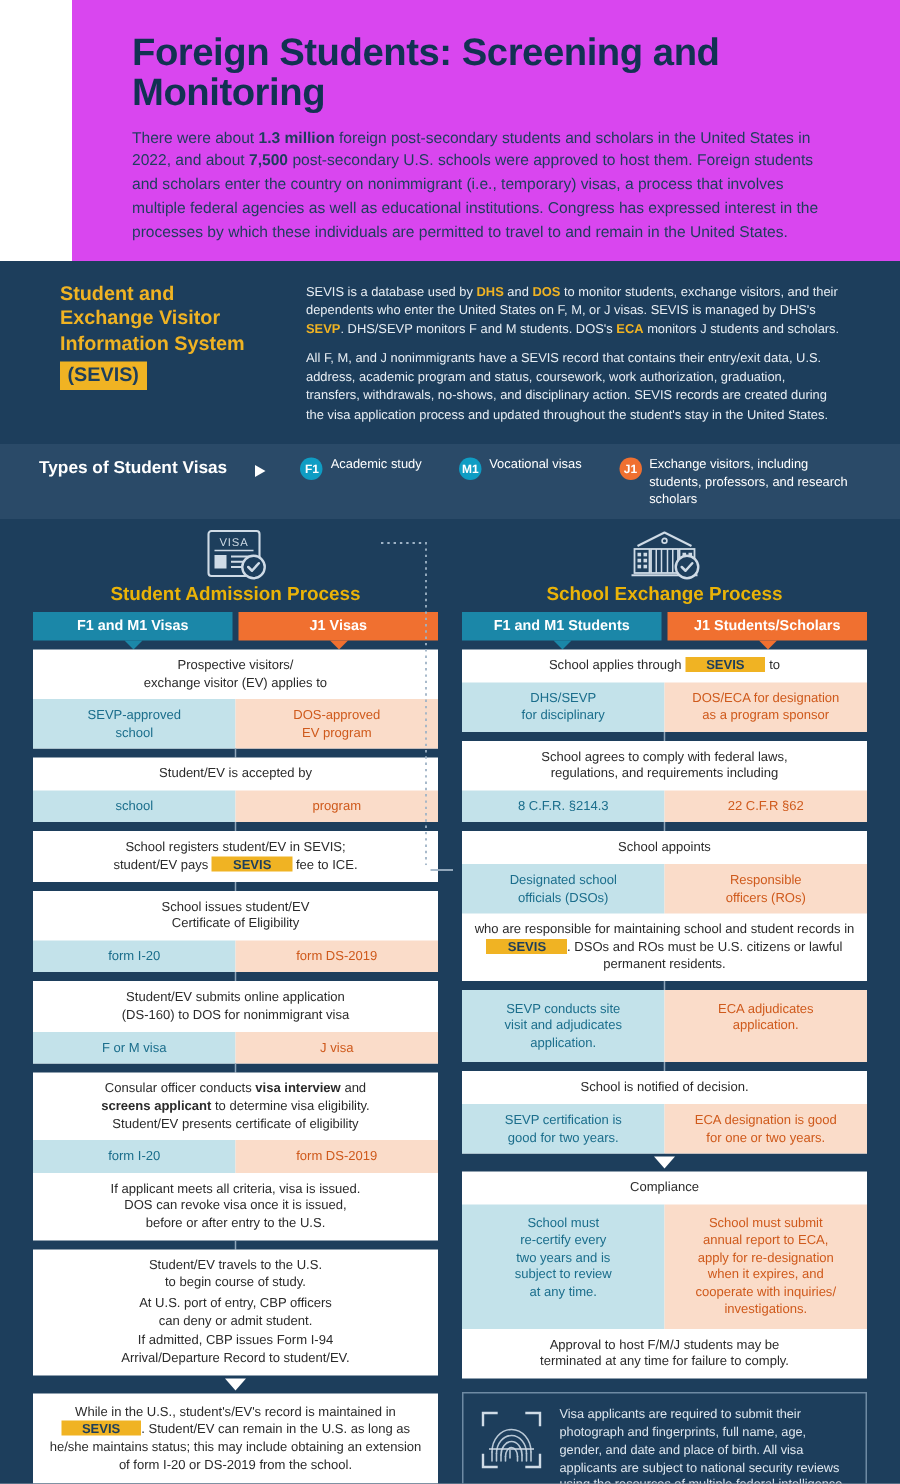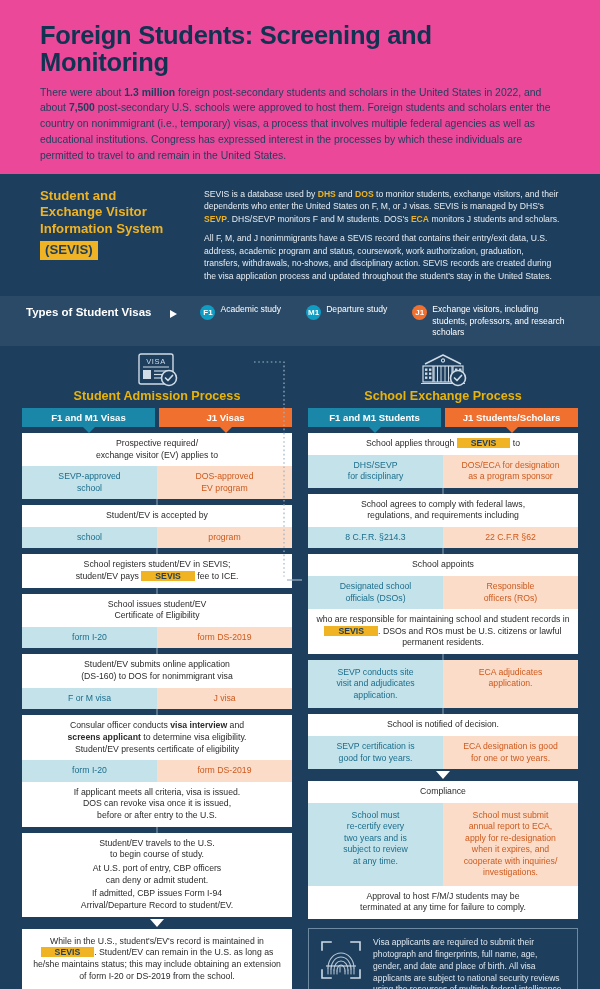--- a/index.html
+++ b/index.html
@@ -5,21 +5,21 @@
   * { box-sizing: border-box; margin:0; padding:0; }
   html,body { width:600px; }
   body {
     font-family: "Liberation Sans", sans-serif;
     background:#ffffff;
     width:600px; height:989px;
     position:relative; overflow:hidden;
   }
 
   
-  #header { background:#ec4899; padding:22px 40px 10px 40px; }
+  #header { background:#d946ef; padding:22px 40px 10px 40px;margin-left:48px; }
   #header h1 {
     font-size:25.5px; font-weight:bold; color:#123252;
     letter-spacing:-0.3px; line-height:1.05;
   }
   #header p {
     margin-top:9px; font-size:10.4px; color:#1d3e5c;
     line-height:1.52; text-align:left;
   }
   #header p b { font-weight:bold; }
 
@@ -154,21 +154,21 @@
 
 <div id="legend">
   <div class="lead">Types of Student Visas</div>
   <div class="tri"></div>
   <div class="lg-item">
     <div class="badge f1">F1</div>
     <span class="t">Academic study</span>
   </div>
   <div class="lg-item" style="margin-left:6px">
     <div class="badge m1">M1</div>
-    <span class="t">Departure study</span>
+    <span class="t">Vocational visas</span>
   </div>
   <div class="lg-item" style="margin-left:6px;max-width:160px">
     <div class="badge j1">J1</div>
     <span class="t">Exchange visitors, including students, professors, and research scholars</span>
   </div>
 </div>
 
 <div id="flow">
 
   <div class="col">
@@ -191,21 +191,21 @@
         <span>F1 and M1 Visas</span>
         <div class="notch"></div>
       </div>
       <div class="tab orange">
         <span>J1 Visas</span>
         <div class="notch"></div>
       </div>
     </div>
 
     <div class="stepbox">
-      <div class="sb-full" style="white-space:pre-line">Prospective required/
+      <div class="sb-full" style="white-space:pre-line">Prospective visitors/
 exchange visitor (EV) applies to</div>
       <div class="sb-split">
         <div class="half teal" style="white-space:pre-line">SEVP-approved
 school</div>
         <div class="half orange" style="white-space:pre-line">DOS-approved
 EV program</div>
       </div>
     </div>
     <div class="gapline"></div>
 

